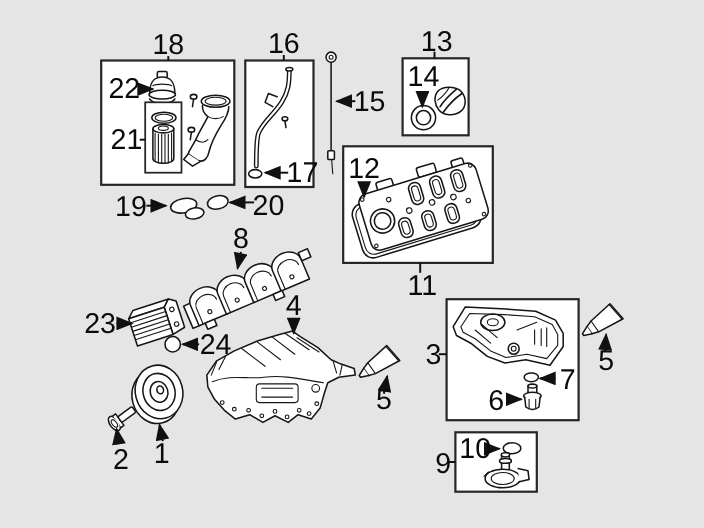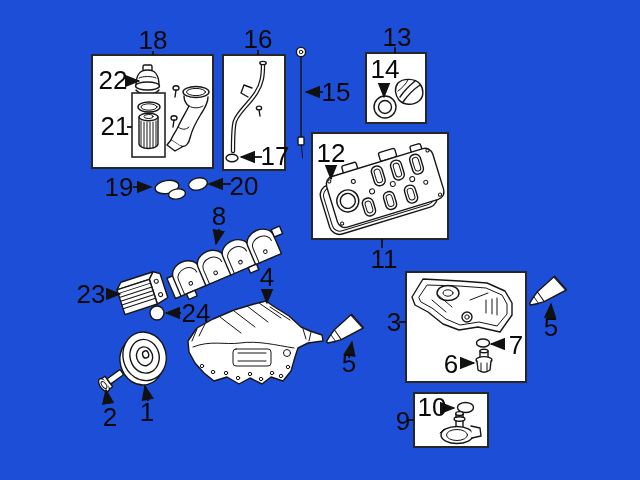--- a/index.html
+++ b/index.html
@@ -1,16 +1,16 @@
 <!DOCTYPE html>
 <html><head>
 <meta charset="utf-8">
 <style>
   html,body{margin:0;padding:0;background:#fff}
-  .stage{position:relative;width:640px;height:480px;background:#1d4ed8;overflow:hidden;
+  .stage{position:relative;width:640px;height:480px;background:#e5e5e5;overflow:hidden;
          font-family:"Liberation Sans",sans-serif}
   svg{display:block}
   .ink{stroke:#161616;fill:none;stroke-width:1.4;stroke-linejoin:round;stroke-linecap:round}
   .wf{fill:#fff}
   .box{stroke:#262626;stroke-width:2;fill:#fff}
   .ibox{stroke:#262626;stroke-width:1.6;fill:#fff}
   .lbl{font-size:26px;fill:#0a0a0a;text-anchor:middle;font-weight:400}
   .cal{stroke:#111;stroke-width:1.8;fill:none}
   .thin{stroke-width:1}
 </style>

